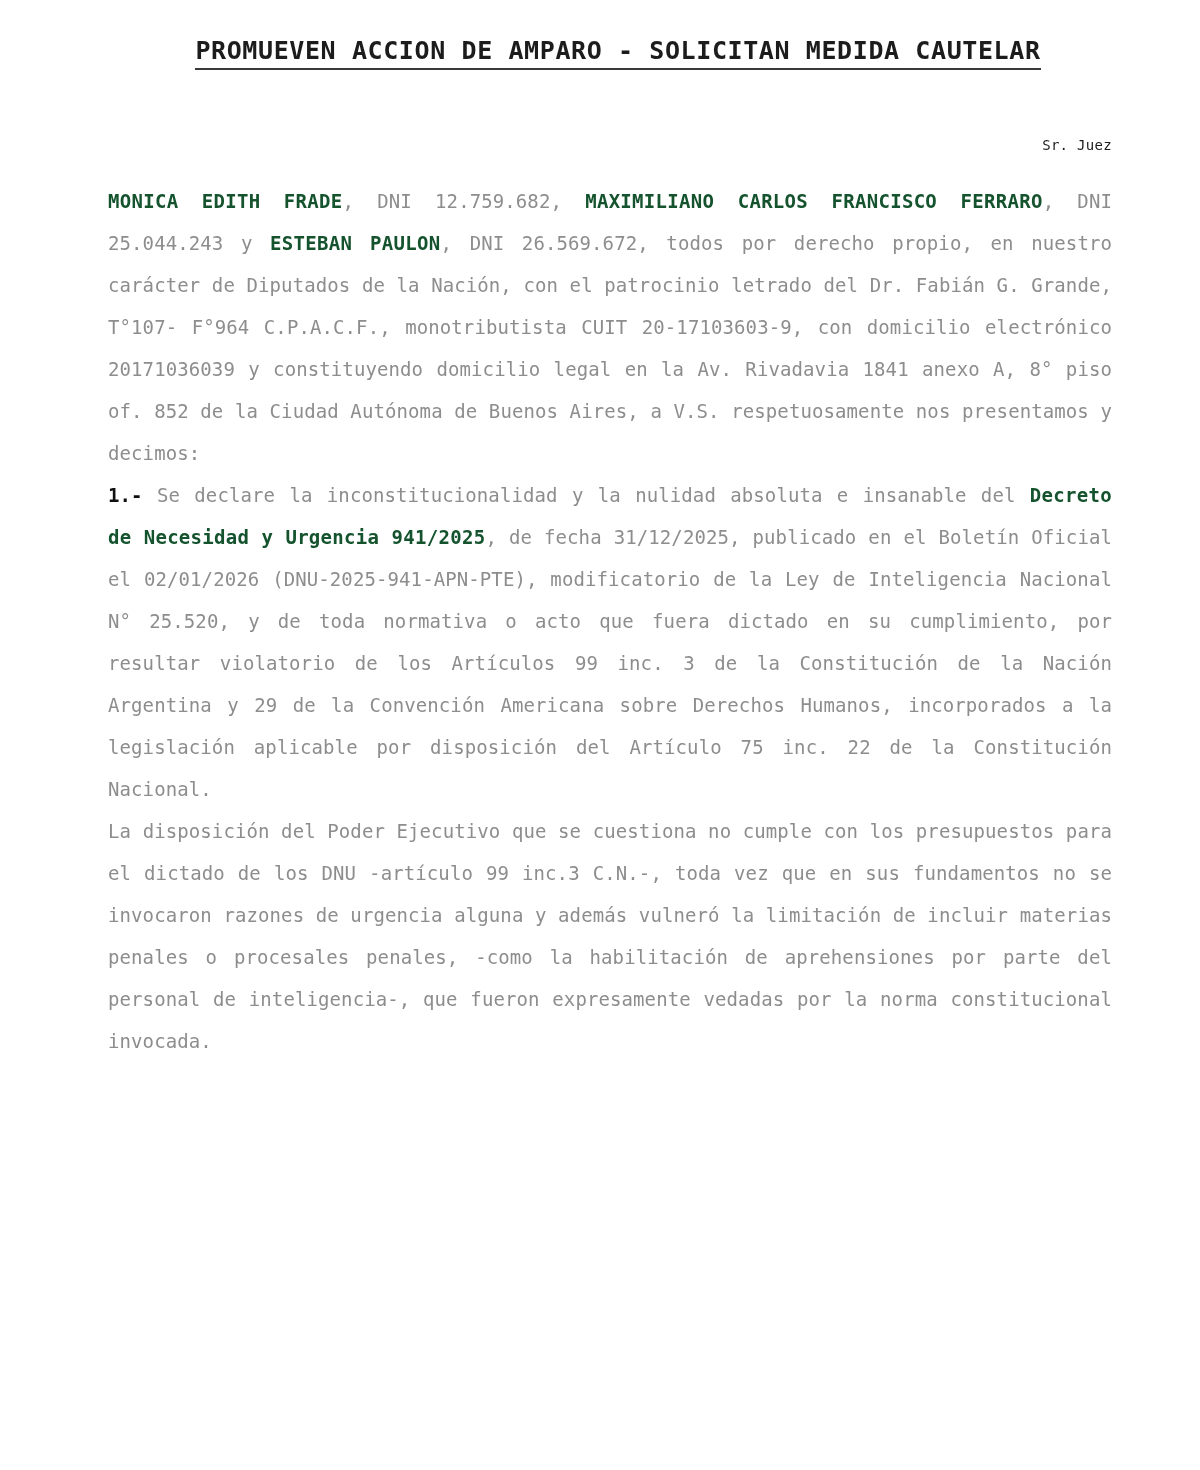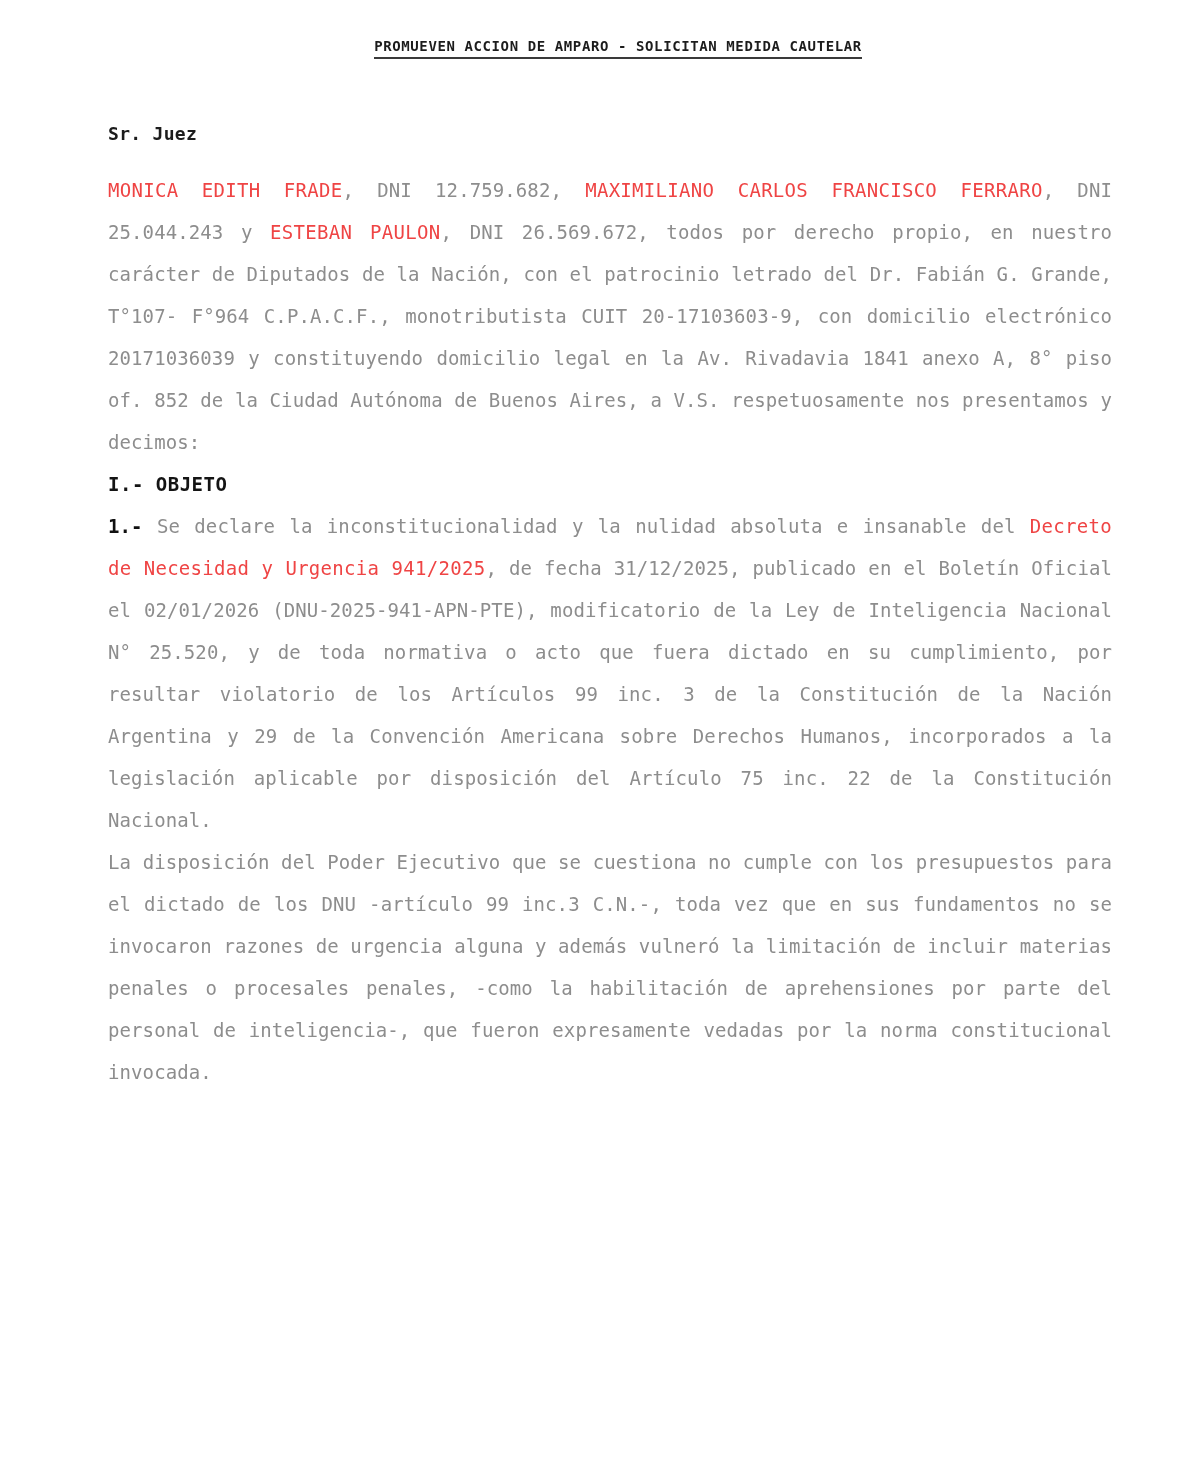--- a/index.html
+++ b/index.html
@@ -16,58 +16,59 @@
   }
   .page {
     position: relative;
     width: 1200px;
     height: 1470px;
     background: #ffffff;
     box-sizing: border-box;
     padding: 36px 88px 0 108px;
   }
   .doc-title {
-    font-size: 14px;
+    font-size: 25px;
     font-weight: bold;
     color: #1c1c1c;
     text-align: center;
     letter-spacing: 0.6px;
     margin: 0 0 54px 4px;
     padding-bottom: 3px;
     border-bottom: 2px solid #3a3a3a;
     display: inline-block;
     position: relative;
     left: 6px;
     white-space: pre;
   }
   .title-wrap {
     text-align: center;
   }
   .salutation {
-    font-size: 18px;
-    font-weight: bold;
+    font-size: 14px;
+    font-weight: normal;
     color: #1c1c1c;
     margin: 0 0 14px 0;
     line-height: 42px;
     letter-spacing: 0.3px;
+    text-align: right;
   }
   p.body-par {
     font-size: 19px;
     line-height: 42px;
     text-align: justify;
     text-justify: inter-word;
     margin: 0;
     color: #8d8d8d;
     letter-spacing: 0.1px;
     -webkit-hyphens: none;
     hyphens: none;
   }
   .b {
-    font-weight: normal;
-    color: #ef4444;
+    font-weight: bold;
+    color: #14532d;
     letter-spacing: 0.3px;
     margin-top: 21px;
   }
   .b-dark {
     font-weight: bold;
     color: #101010;
   }
   .heading {
     font-size: 19px;
     font-weight: bold;
@@ -83,20 +84,19 @@
 <div class="page">
 
   <div class="title-wrap">
     <h1 class="doc-title">PROMUEVEN ACCION DE AMPARO - SOLICITAN MEDIDA CAUTELAR</h1>
   </div>
 
   <div class="salutation">Sr. Juez</div>
 
   <p class="body-par"><span class="b">MONICA EDITH FRADE</span><span>, DNI 12.759.682, </span><span class="b">MAXIMILIANO CARLOS FRANCISCO FERRARO</span><span>, DNI 25.044.243 y </span><span class="b">ESTEBAN PAULON</span><span>, DNI 26.569.672, todos por derecho propio, en nuestro carácter de Diputados de la Nación, con el patrocinio letrado del Dr. Fabián G. Grande, T°107- F°964 C.P.A.C.F., monotributista CUIT 20-17103603-9, con domicilio electrónico 20171036039 y constituyendo domicilio legal en la Av. Rivadavia 1841 anexo A, 8° piso of. 852 de la Ciudad Autónoma de Buenos Aires, a V.S. respetuosamente nos presentamos y decimos:</span></p>
 
-  <div class="heading">I.- OBJETO</div>
 
 
   <p class="body-par"><span class="b-dark">1.-</span><span> Se declare la inconstitucionalidad y la nulidad absoluta e insanable del </span><span class="b">Decreto de Necesidad y Urgencia 941/2025</span><span>, de fecha 31/12/2025, publicado en el Boletín Oficial el 02/01/2026 (DNU-2025-941-APN-PTE), modificatorio de la Ley de Inteligencia Nacional N° 25.520, y de toda normativa o acto que fuera dictado en su cumplimiento, por resultar violatorio de los Artículos 99 inc. 3 de la Constitución de la Nación Argentina y 29 de la Convención Americana sobre Derechos Humanos, incorporados a la legislación aplicable por disposición del Artículo 75 inc. 22 de la Constitución Nacional.</span></p>
 
   <p class="body-par">La disposición del Poder Ejecutivo que se cuestiona no cumple con los presupuestos para el dictado de los DNU -artículo 99 inc.3 C.N.-, toda vez que en sus fundamentos no se invocaron razones de urgencia alguna y además vulneró la limitación de incluir materias penales o procesales penales, -como la habilitación de aprehensiones por parte del personal de inteligencia-, que fueron expresamente vedadas por la norma constitucional invocada.</p>
 
 </div>
 
 </body></html>

